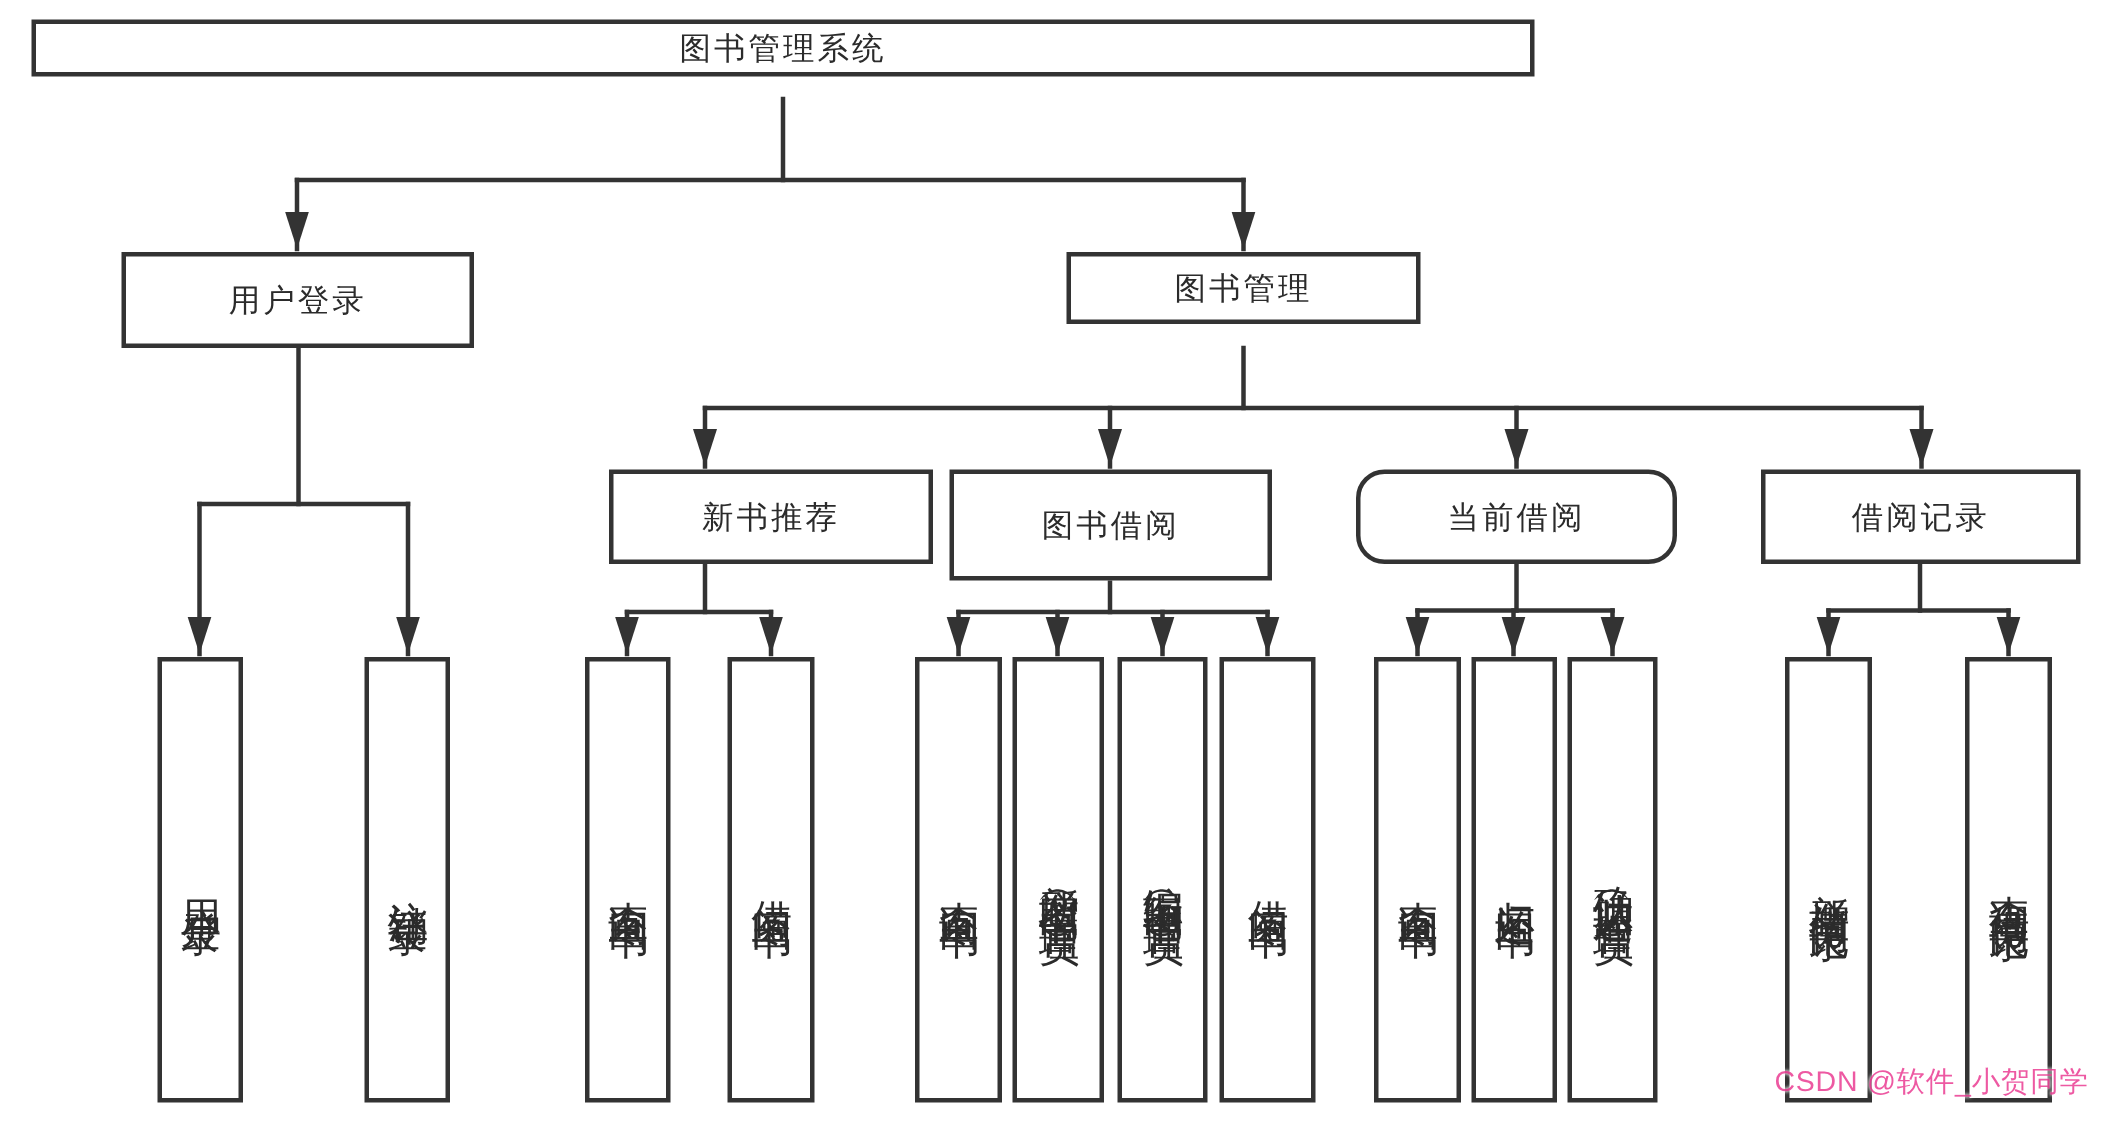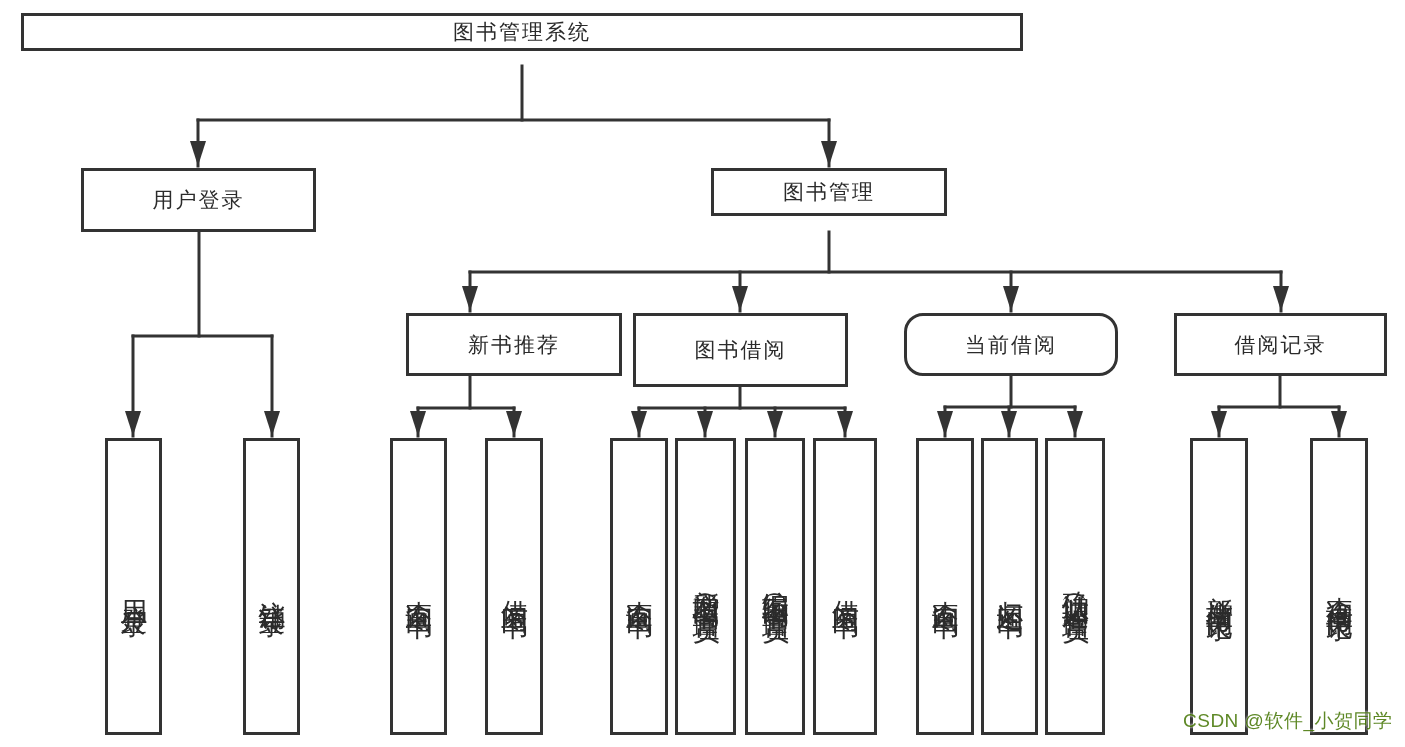--- a/index.html
+++ b/index.html
@@ -60,21 +60,21 @@
     letter-spacing: 4px;
     color: #2b2b2b;
     white-space: nowrap;
   }
   .watermark {
     position: absolute;
     left: 1183px;
     top: 708px;
     font-size: 19px;
     letter-spacing: 0.5px;
-    color: #4d7c0f;
+    color: #ec4899;
     opacity: 0.9;
     text-shadow: 0 0 3px #ffffff, 0 0 2px #ffffff;
     z-index: 3;
     white-space: nowrap;
   }
 </style>
 </head>
 <body>
 
 <div id="canvas">

